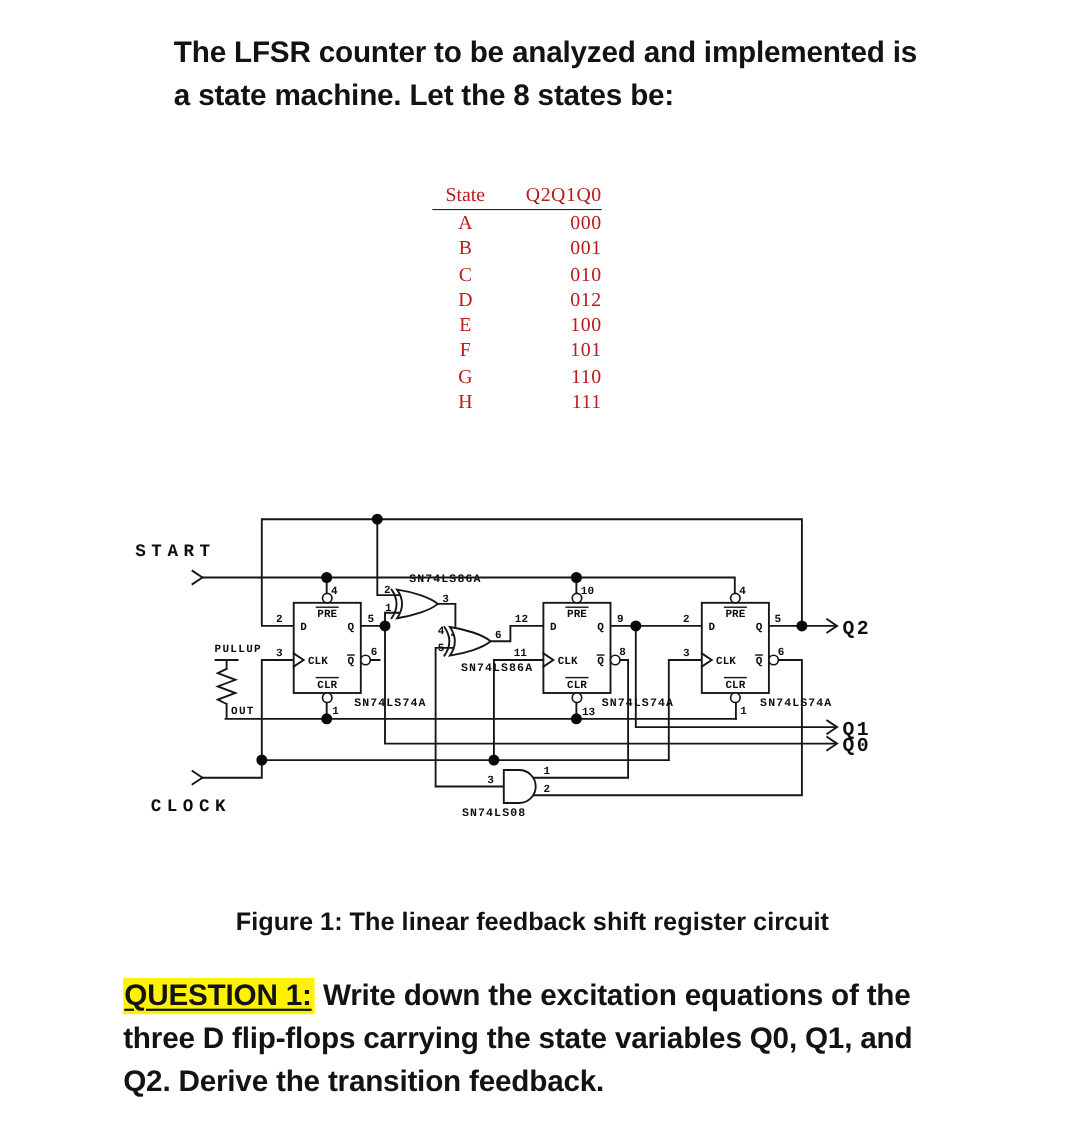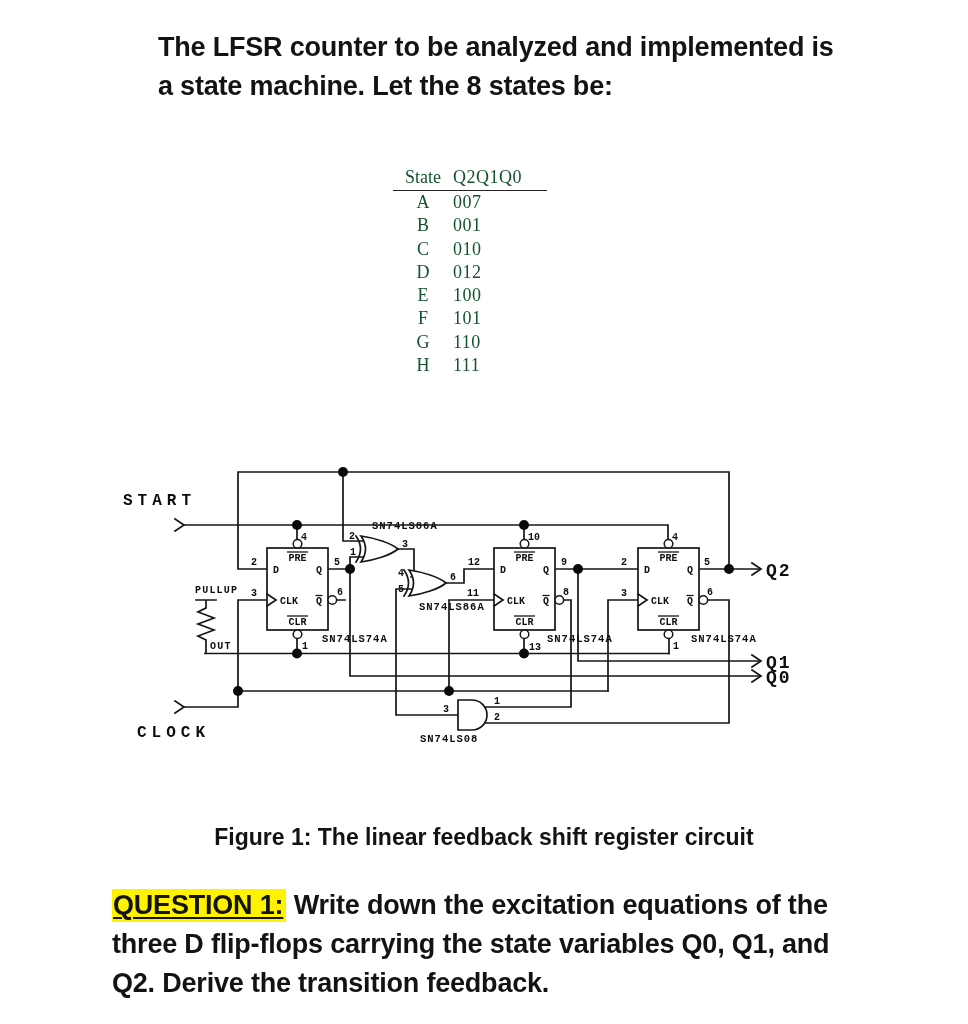--- a/index.html
+++ b/index.html
@@ -11,24 +11,24 @@
   .intro span{display:block;margin-left:48px;}
   .caption{position:absolute;left:0;top:824px;width:968px;text-align:center;
            font-size:23px;font-weight:600;}
   .question{position:absolute;left:112px;top:886px;width:800px;
             font-size:27px;line-height:39px;font-weight:600;letter-spacing:-0.2px;}
   .question .qline{display:block;}
   .hl{background:#fff200;text-decoration:underline;text-decoration-thickness:2px;
       text-underline-offset:3px;padding:1px 3px 2px 1px;}
   
   .stable{position:absolute;left:393px;top:166px;width:154px;
-          font-family:"Liberation Serif",serif;font-size:18px;color:#14532d;}
+          font-family:"Liberation Serif",serif;font-size:18px;color:#b91c1c;}
   .strow{display:flex;height:23.3px;line-height:23.3px;}
   .strow .c1{width:60px;text-align:center;}
-  .strow .c2{width:94px;text-align:left;letter-spacing:0.5px;}
+  .strow .c2{width:94px;text-align:right;letter-spacing:0.5px;}
   .sthead{border-bottom:1.6px solid #222;height:24px;line-height:22px;}
   
   .circ{position:absolute;left:0;top:0;}
   .w{stroke:#161616;stroke-width:1.7;fill:none;stroke-linecap:square;}
   .box{stroke:#161616;stroke-width:1.7;fill:#ffffff;}
   .dot{fill:#0a0a0a;stroke:none;}
   .bub{fill:#ffffff;stroke:#161616;stroke-width:1.5;}
   .ov{stroke:#161616;stroke-width:1.3;}
   text{fill:#0e0e0e;}
   .term{font:bold 16px "Liberation Mono",monospace;letter-spacing:5px;}
@@ -48,21 +48,21 @@
     <span>a state machine. Let the 8 states be:</span>
   </div>
 
   <div class="stable">
     <div class="strow sthead">
       <div class="c1">State</div>
       <div class="c2">Q2Q1Q0</div>
     </div>
     <div class="strow">
       <div class="c1">A</div>
-      <div class="c2">007</div>
+      <div class="c2">000</div>
     </div>
     <div class="strow">
       <div class="c1">B</div>
       <div class="c2">001</div>
     </div>
     <div class="strow">
       <div class="c1">C</div>
       <div class="c2">010</div>
     </div>
     <div class="strow">

